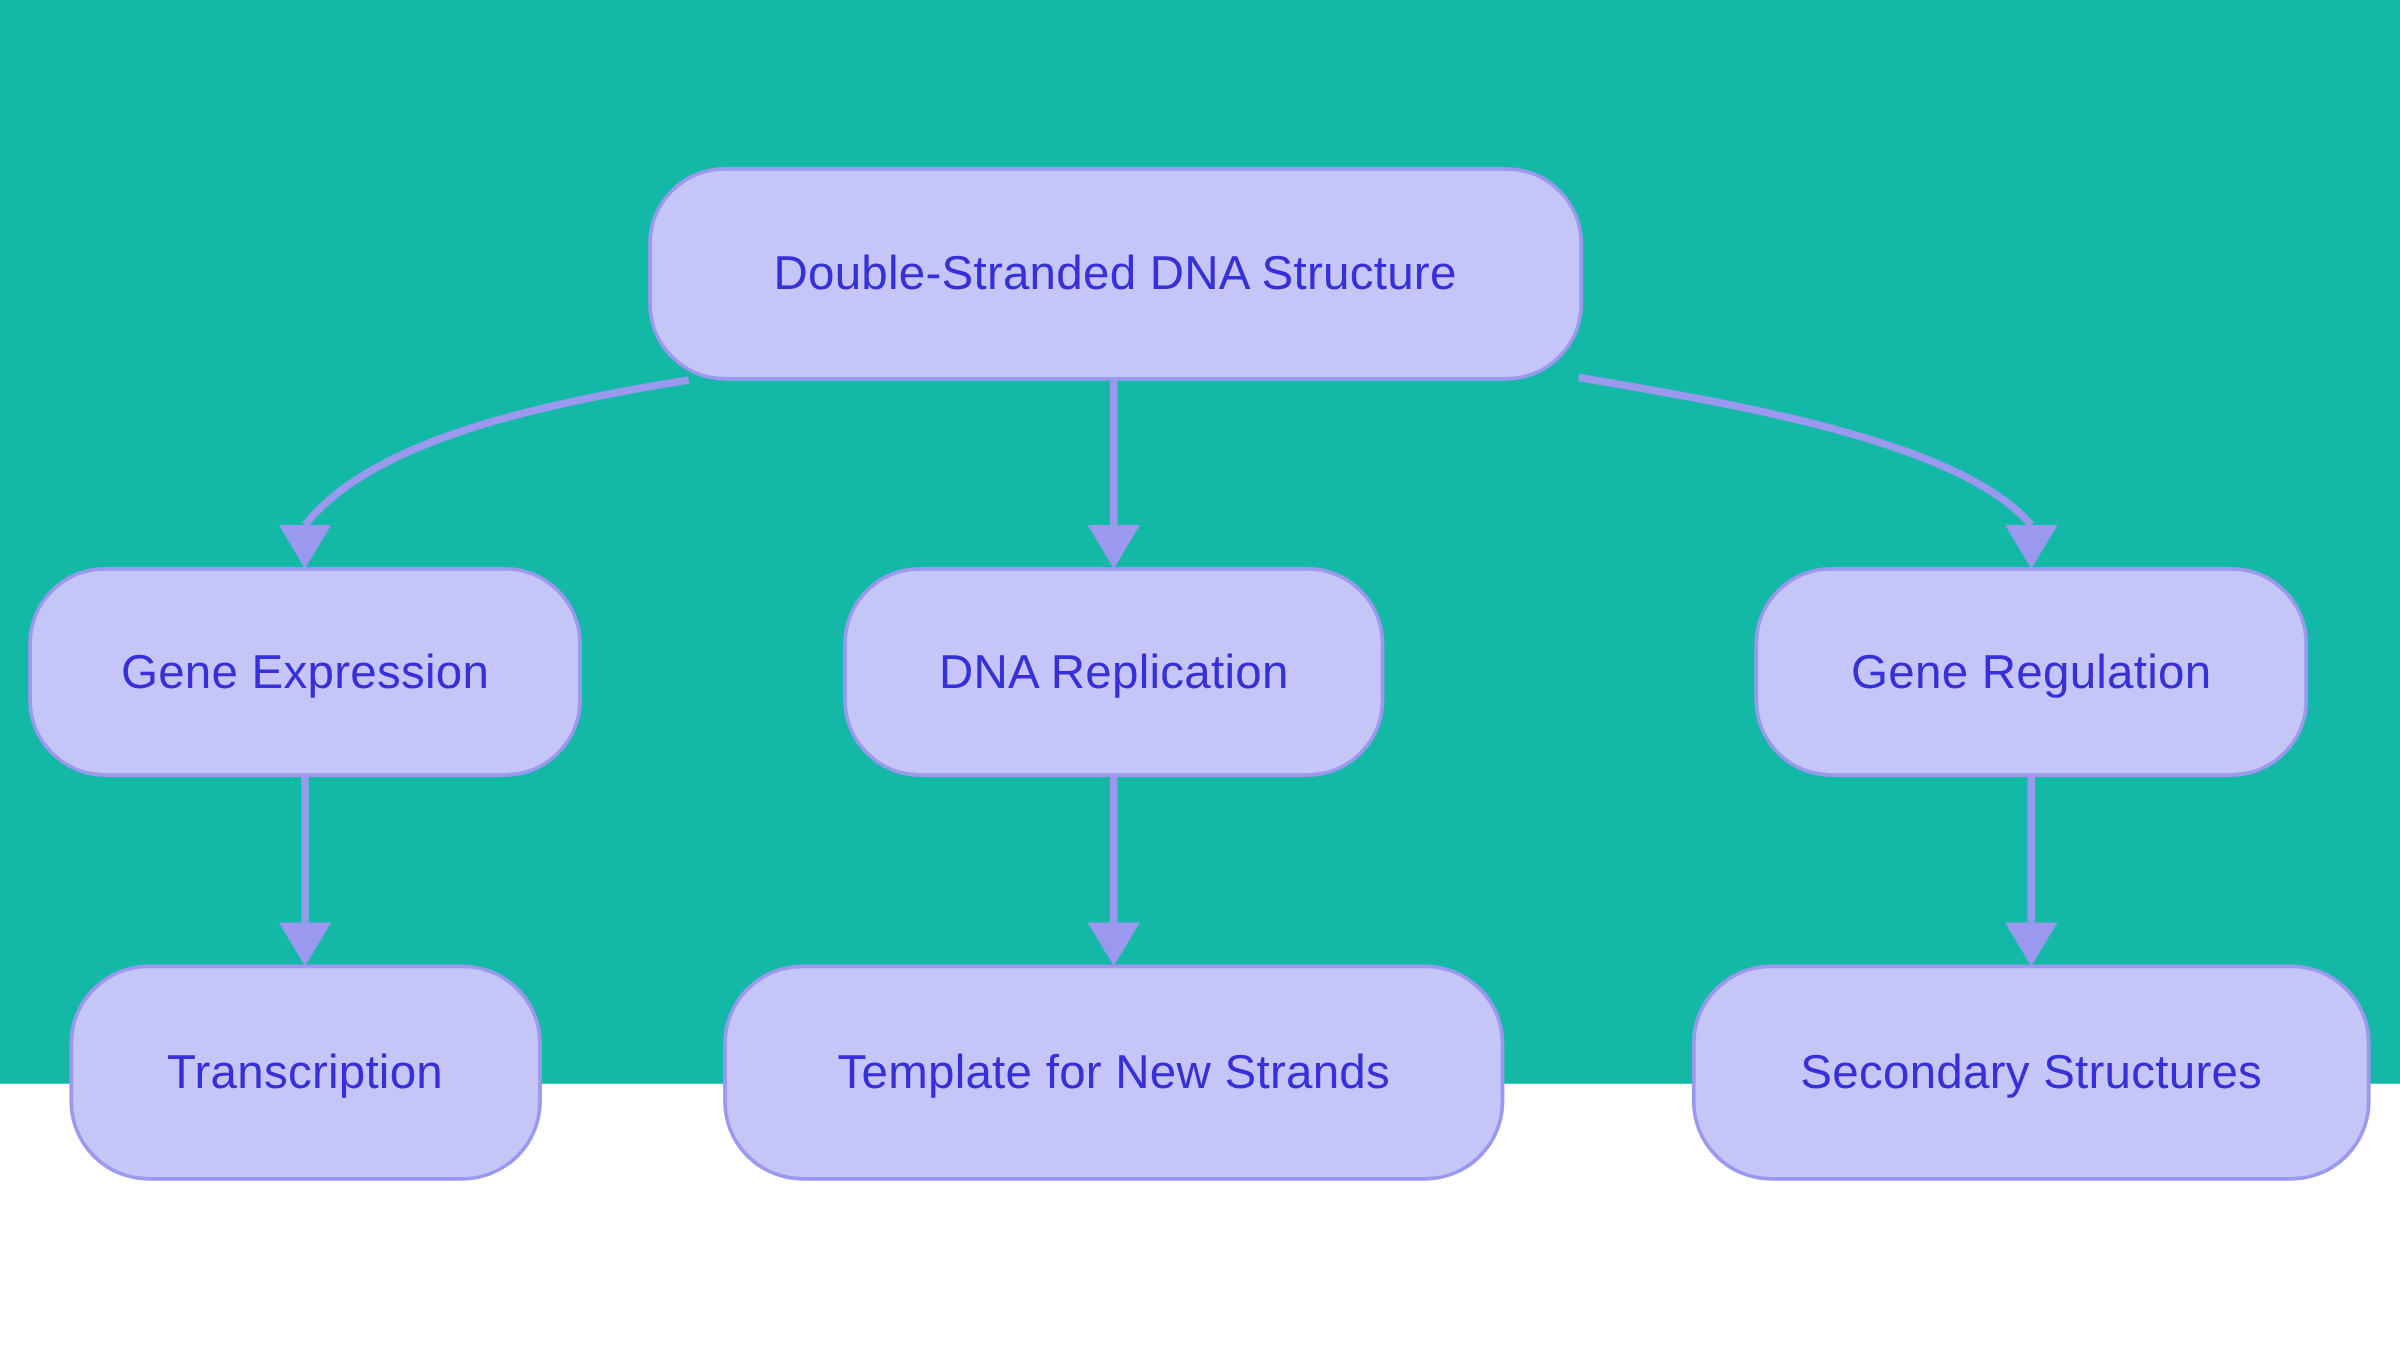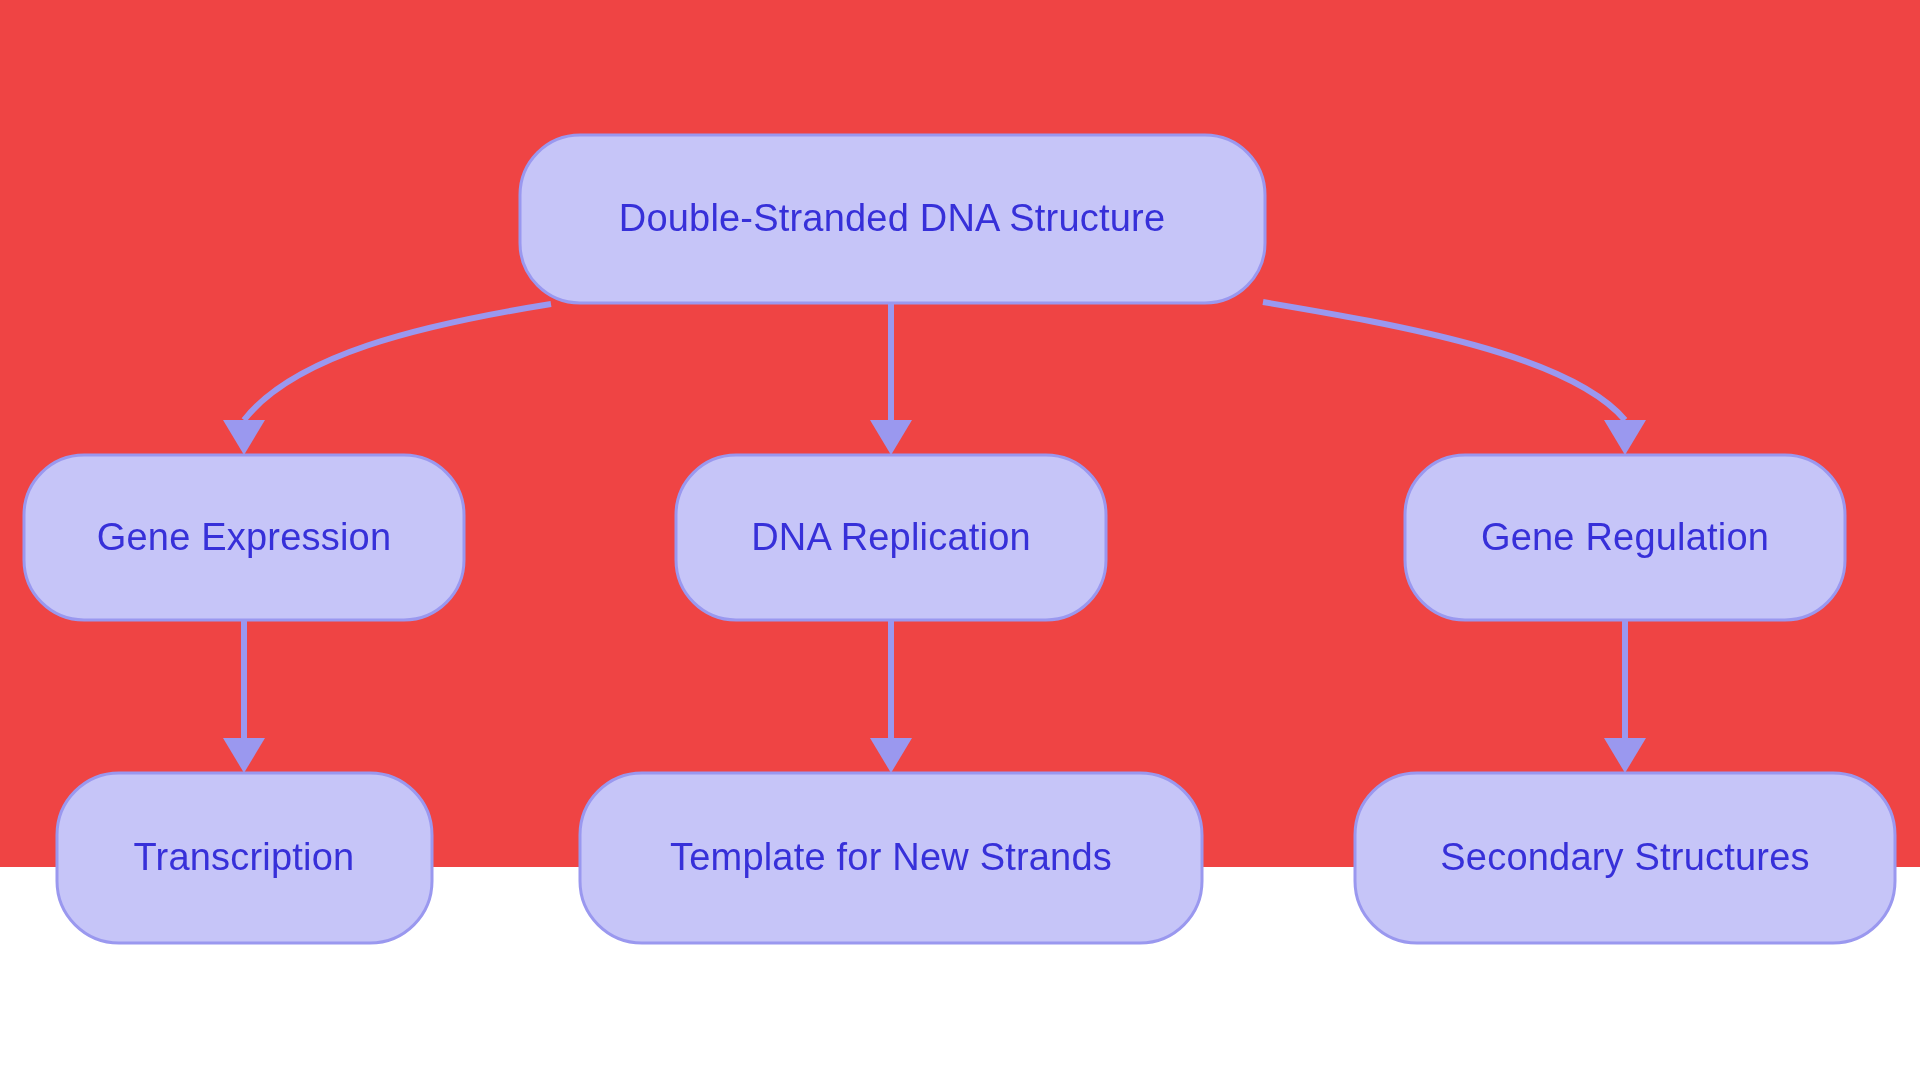--- a/index.html
+++ b/index.html
@@ -10,21 +10,21 @@
   body {
     width: 1920px;
     height: 1083px;
     overflow: hidden;
     font-family: "Liberation Sans", sans-serif;
   }
   #flowchart-root {
     position: relative;
     width: 1920px;
     height: 867px;
-    background: #ef4444;
+    background: #14b8a6;
   }
   svg#diagram {
     display: block;
     width: 1920px;
     height: 1083px;
   }
   .node-shape {
     fill: #c6c5f8;
     stroke: #9a98ef;
     stroke-width: 3;

